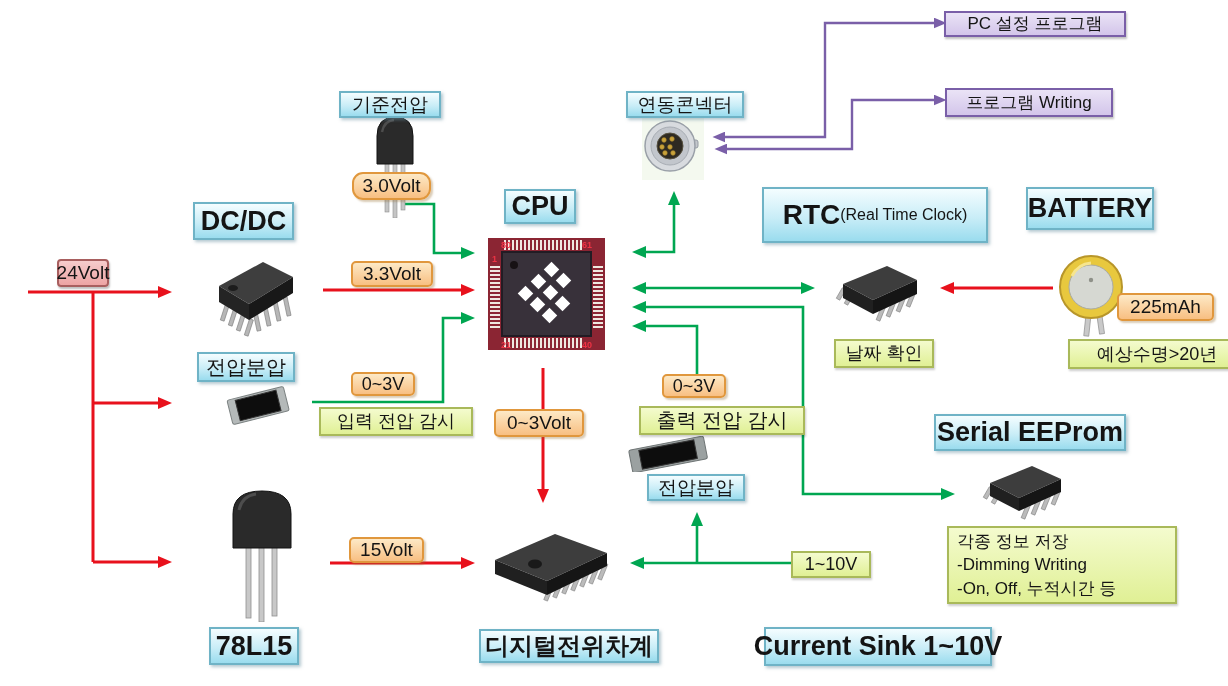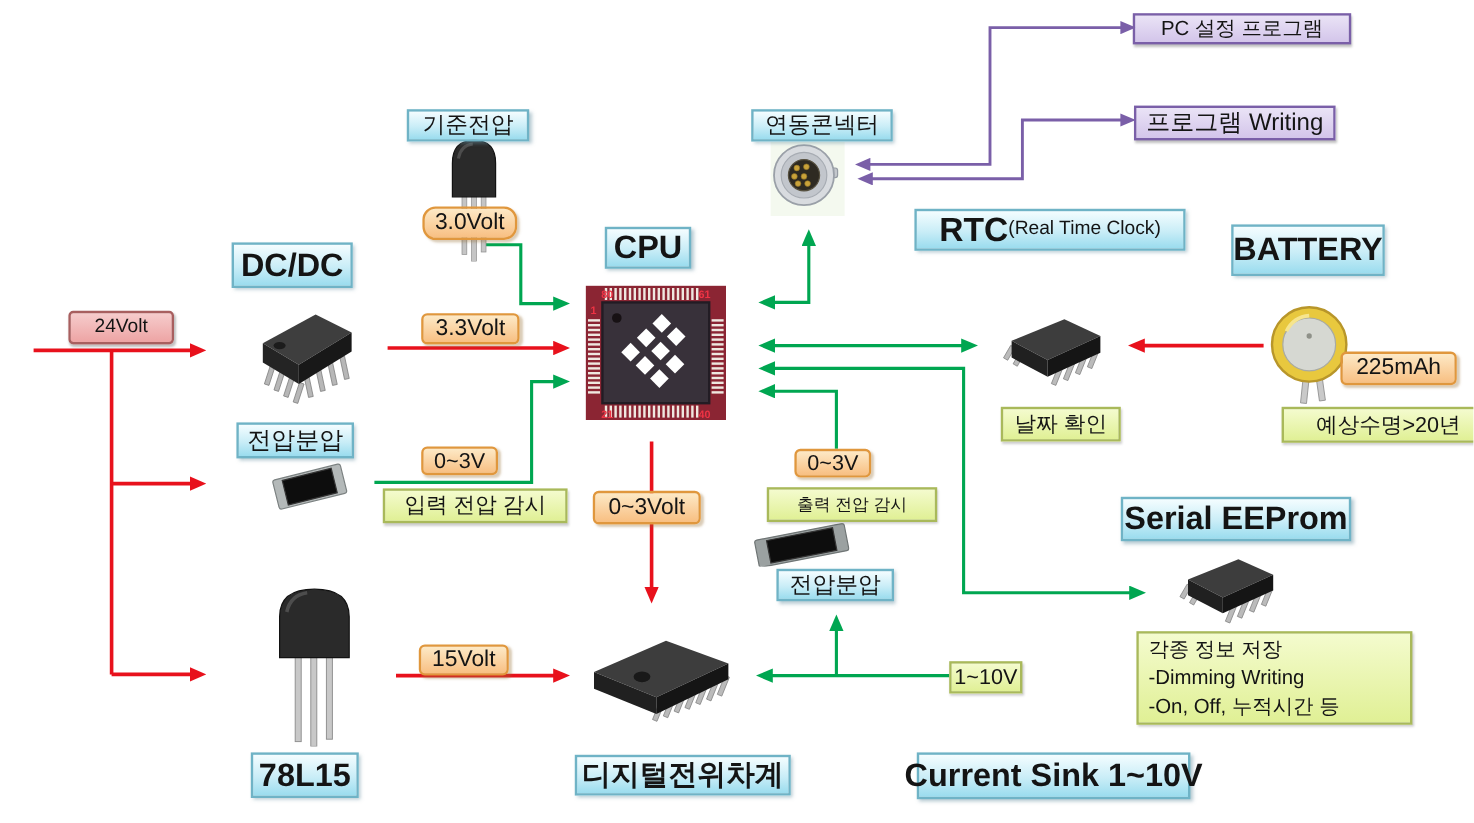--- a/index.html
+++ b/index.html
@@ -319,39 +319,39 @@
         <rect x="109" y="41" width="4" height="17" transform="rotate(22 111 49)"></rect>
         <rect x="118" y="37" width="4" height="17" transform="rotate(22 120 45)"></rect>
       </g>
       <polygon points="12,34 72,8 124,27 64,55" fill="#3d3d3d"></polygon>
       <polygon points="12,34 64,55 64,69 12,48" fill="#202020"></polygon>
       <polygon points="64,55 124,27 124,40 64,69" fill="#151515"></polygon>
       <ellipse cx="52" cy="38" rx="7" ry="4.5" fill="#191919"></ellipse>
     </svg>
   </div>
 
-  <div class="lbl pinkbox" style="left:57px;top:259px;width:88px;height:28px;font-size:16px;">24Volt</div>
+  <div class="lbl pinkbox" style="left:57px;top:259px;width:52px;height:28px;font-size:19px;">24Volt</div>
 
   <div class="lbl cyan b" style="left:193px;top:202px;width:101px;height:38px;font-size:27px;">DC/DC</div>
 
   <div class="lbl cyan" style="left:339px;top:91px;width:102px;height:27px;font-size:19px;">기준전압</div>
 
   <div class="lbl orange" style="left:352px;top:172px;width:79px;height:28px;font-size:19px;border-radius:11px;">3.0Volt</div>
 
   <div class="lbl orange" style="left:351px;top:261px;width:82px;height:26px;font-size:19px;">3.3Volt</div>
 
   <div class="lbl cyan b" style="left:504px;top:189px;width:72px;height:35px;font-size:27px;">CPU</div>
 
   <div class="lbl cyan" style="left:626px;top:91px;width:118px;height:27px;font-size:19px;">연동콘넥터</div>
 
   <div class="lbl purplebox" style="left:944px;top:11px;width:182px;height:26px;font-size:17px;">PC 설정 프로그램</div>
 
-  <div class="lbl purplebox" style="left:945px;top:88px;width:168px;height:29px;font-size:20px;">프로그램 Writing</div>
-
-  <div class="lbl cyan" style="left:762px;top:174px;width:226px;height:35px;">
+  <div class="lbl purplebox" style="left:945px;top:88px;width:168px;height:29px;font-size:17px;">프로그램 Writing</div>
+
+  <div class="lbl cyan" style="left:762px;top:187px;width:226px;height:56px;">
     <span class="b" style="font-size:28px;">RTC</span>
       <span class="rtc-sub">(Real Time Clock)</span>
   </div>
 
   <div class="lbl cyan b" style="left:1026px;top:187px;width:128px;height:43px;font-size:27px;">BATTERY</div>
 
   <div class="lbl orange" style="left:1117px;top:257px;width:97px;height:28px;font-size:19px;margin-top:36px;">225mAh</div>
 
   <div class="lbl note" style="left:834px;top:339px;width:100px;height:29px;font-size:18px;">날짜 확인</div>
 
@@ -368,27 +368,27 @@
   <div class="lbl cyan" style="left:197px;top:352px;width:98px;height:30px;font-size:20px;">전압분압</div>
 
   <div class="lbl orange" style="left:351px;top:372px;width:64px;height:24px;font-size:18px;">0~3V</div>
 
   <div class="lbl note" style="left:319px;top:407px;width:154px;height:29px;font-size:18px;">입력 전압 감시</div>
 
   <div class="lbl orange" style="left:494px;top:409px;width:90px;height:28px;font-size:19px;">0~3Volt</div>
 
   <div class="lbl orange" style="left:662px;top:374px;width:64px;height:24px;font-size:18px;">0~3V</div>
 
-  <div class="lbl note" style="left:639px;top:406px;width:142px;height:29px;font-size:14px;">출력 전압 감시</div>
+  <div class="lbl note" style="left:639px;top:406px;width:166px;height:29px;font-size:20px;">출력 전압 감시</div>
 
   <div class="lbl cyan" style="left:647px;top:474px;width:98px;height:27px;font-size:19px;">전압분압</div>
 
   <div class="lbl orange" style="left:349px;top:537px;width:75px;height:26px;font-size:19px;">15Volt</div>
 
   <div class="lbl cyan b" style="left:209px;top:627px;width:90px;height:38px;font-size:27px;">78L15</div>
 
   <div class="lbl cyan b" style="left:479px;top:629px;width:180px;height:34px;font-size:24px;">디지털전위차계</div>
 
-  <div class="lbl note" style="left:791px;top:551px;width:61px;height:27px;font-size:18px;">1~10V</div>
+  <div class="lbl note" style="left:791px;top:551px;width:80px;height:27px;font-size:18px;">1~10V</div>
 
   <div class="lbl cyan b" style="left:764px;top:627px;width:228px;height:39px;font-size:27px;">Current Sink 1~10V</div>
 
 </div>
 
 </body></html>

